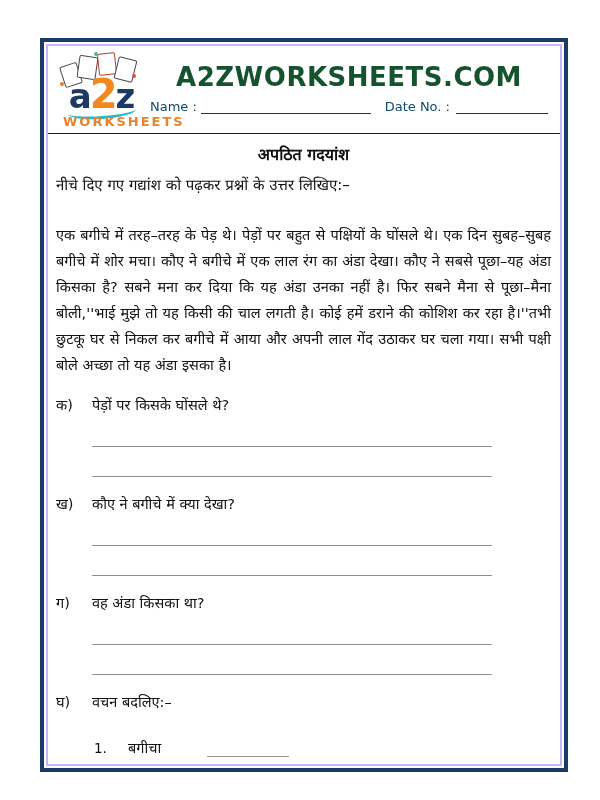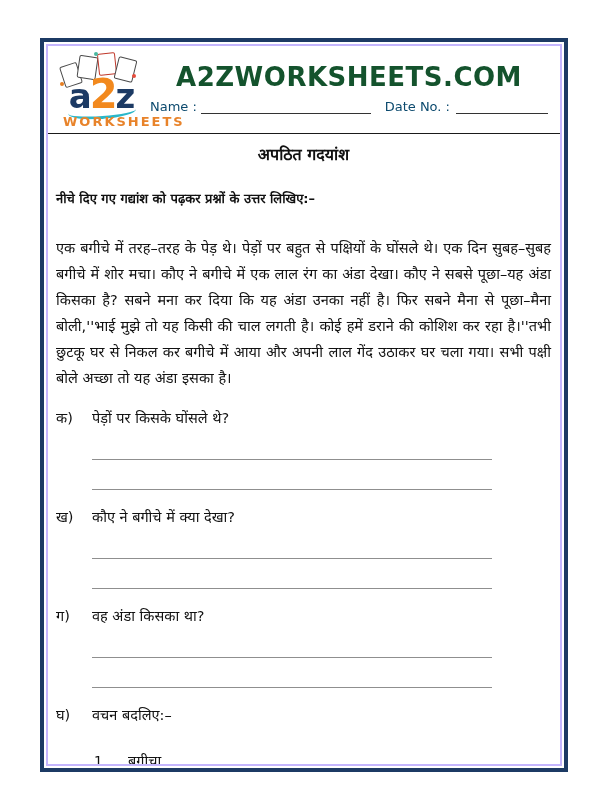--- a/index.html
+++ b/index.html
@@ -47,22 +47,22 @@
   .flabel{white-space:nowrap;}
   .fline{border-bottom:1px solid #333;height:13px;box-sizing:border-box;}
   .name-line{flex:1;margin:0 14px 0 4px;max-width:215px;}
   .roll-line{width:92px;margin-left:6px;}
   .class-line{width:92px;margin:0 12px 0 6px;}
   .section-line{width:82px;margin:0 12px 0 8px;}
   .date-line{width:100px;margin-left:6px;}
   .spacer{flex:1;}
   
   .content{flex:1;padding:6px 9px 0 8px;font-size:14.5px;}
-  .ws-title{text-align:center;font-weight:bold;font-size:16px;margin:3px 0 24px;}
-  .instruction{font-weight:bold;font-size:13px;margin-bottom:7px;}
+  .ws-title{text-align:center;font-weight:bold;font-size:16px;margin:3px 0 9px;}
+  .instruction{font-weight:normal;font-size:15px;margin-bottom:7px;}
   .passage{line-height:26px;text-align:justify;margin-top:28px;}
   .question{margin-top:15px;}
   .q-head{display:flex;line-height:24px;}
   .q-label{width:36px;flex-shrink:0;}
   .q-text{flex:1;}
   .answer-line{border-bottom:1px solid #8f8f8f;height:29px;margin-left:36px;width:400px;}
   .sub-item{display:flex;align-items:flex-end;margin-left:38px;margin-top:25px;line-height:18px;}
   .sub-num{width:34px;font-size:13.5px;}
   .sub-line{border-bottom:1px solid #999;height:13px;}
   .sub-line-after{width:82px;margin-left:46px;}

